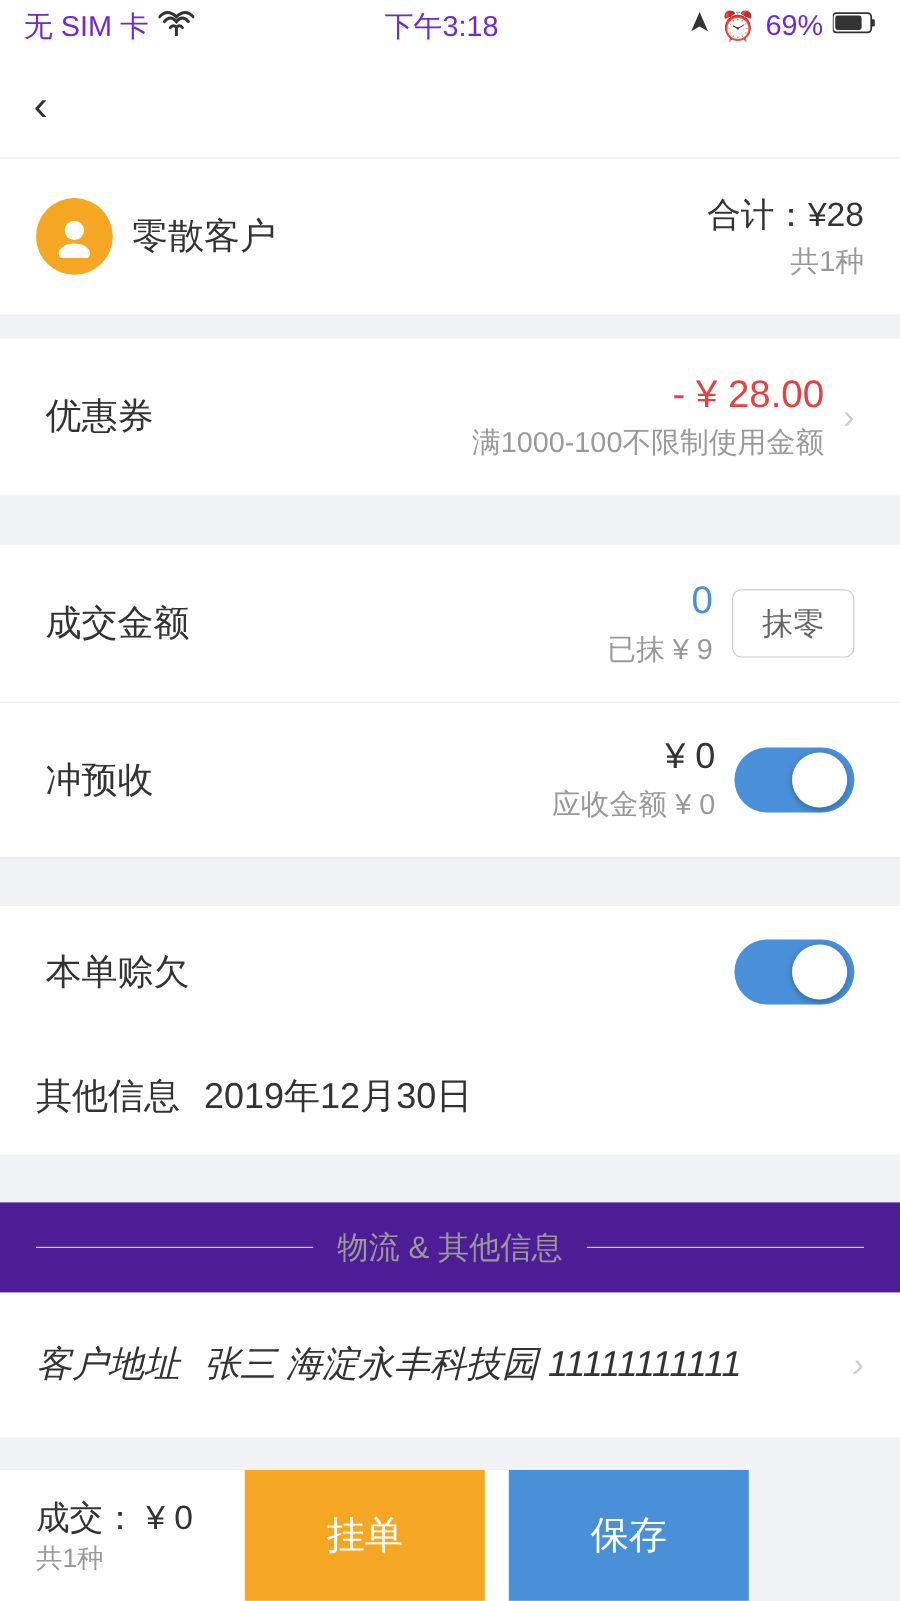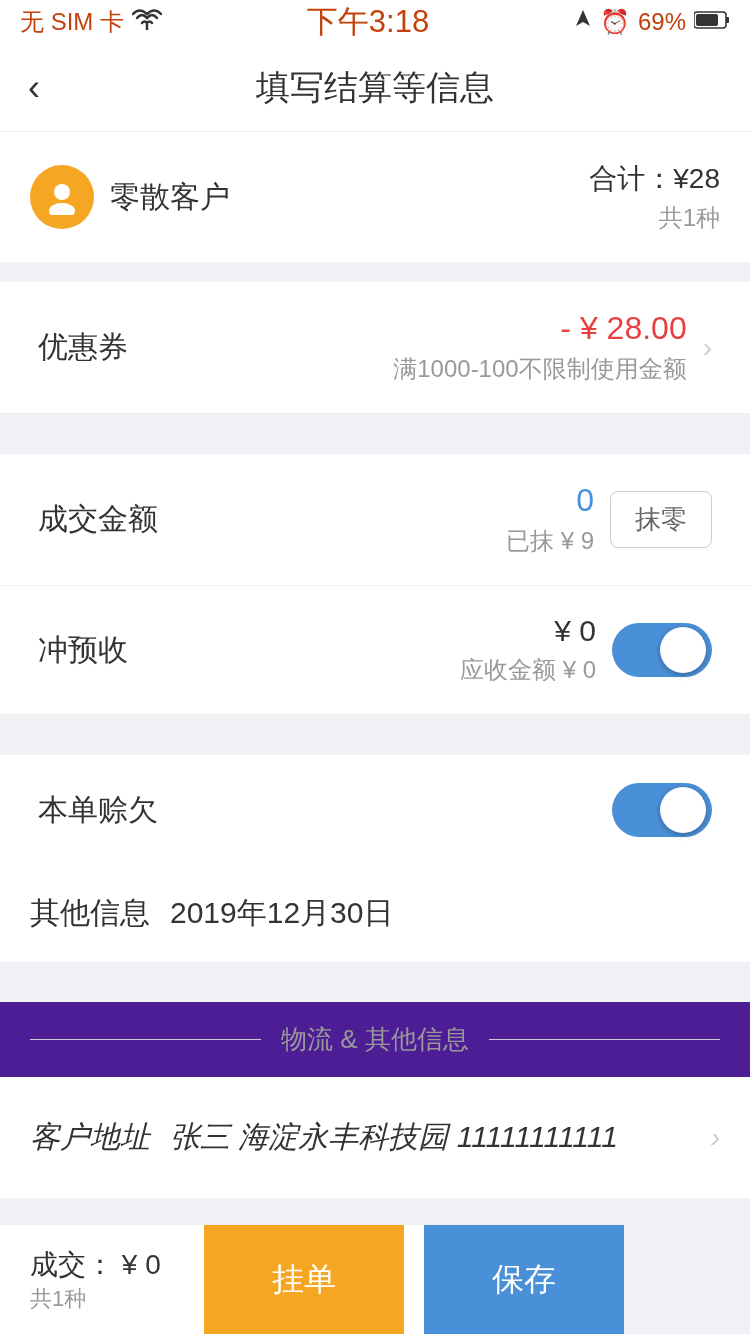--- a/index.html
+++ b/index.html
@@ -15,24 +15,24 @@
 
     
     .status-bar {
       height: 44px;
       background: #fff;
       display: flex;
       align-items: center;
       justify-content: space-between;
       padding: 17px 20px;
       font-size: 24px;
-      color: #c2410c;
+      color: #6d28d9;
     }
     .status-left { display: flex; align-items: center; gap: 8px; }
-    .status-center { font-size: 31px; font-weight: 500; }
+    .status-center { font-size: 24px; font-weight: 500; }
     .status-right { display: flex; align-items: center; gap: 8px; font-size: 24px; }
 
     
     .nav-bar {
       height: 88px;
       background: #fff;
       display: flex;
       align-items: center;
       justify-content: center;
       position: relative;
@@ -267,21 +267,20 @@
         <rect x="0" y="2" width="32" height="16" rx="3" ry="3" stroke="#333" stroke-width="1.5" fill="none"></rect>
         <rect x="32" y="7" width="3" height="6" rx="1" fill="#333"></rect>
         <rect x="2" y="4" width="22" height="12" rx="2" fill="#333"></rect>
       </svg>
     </span>
   </div>
 </div>
 
 <div class="nav-bar">
   <span class="nav-back">‹</span>
-  <span class="nav-title">填写结算等信息</span>
 </div>
 
 <div class="content">
 
   <div class="customer-row card">
     <div class="customer-left">
       <div class="avatar">
         <svg width="36" height="36" viewBox="0 0 36 36">
           <circle cx="18" cy="13" r="8" fill="#fff"></circle>
           <ellipse cx="18" cy="32" rx="13" ry="8" fill="#fff"></ellipse>

